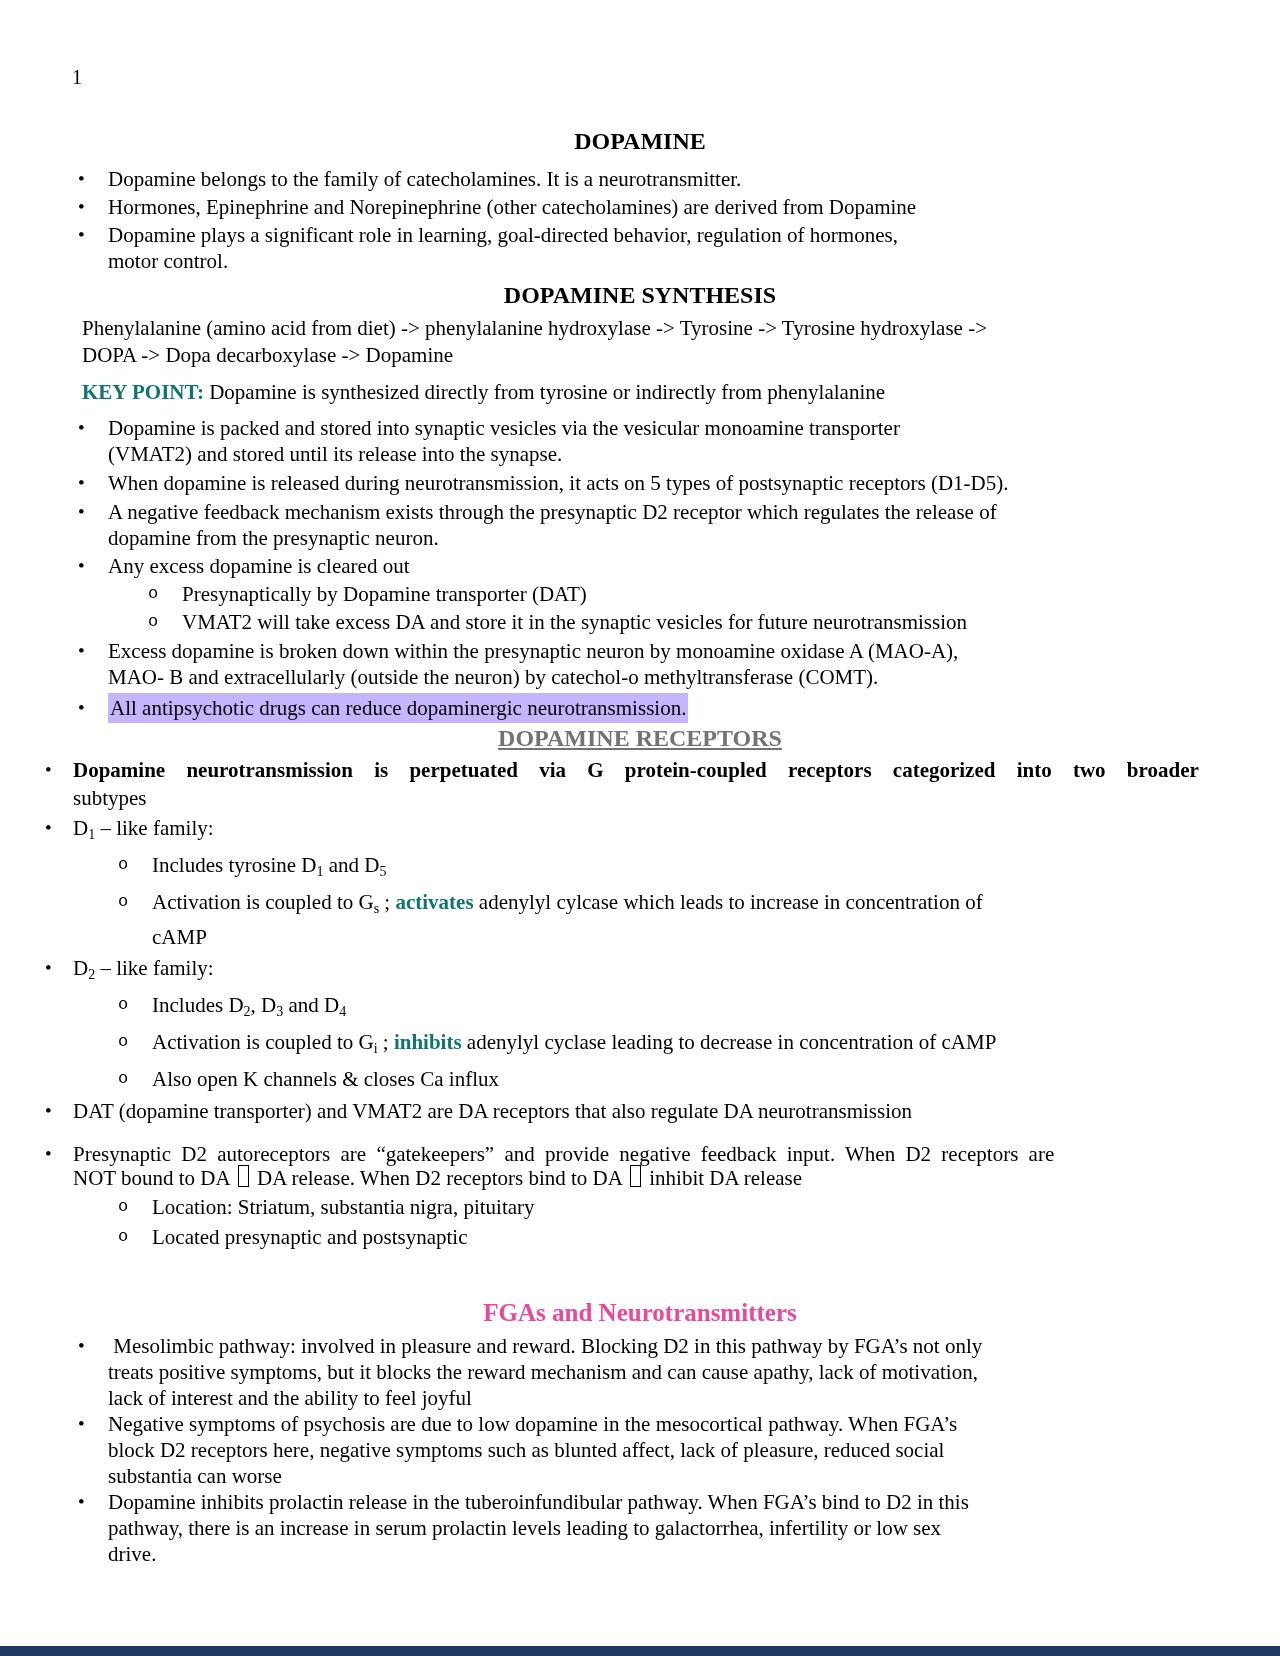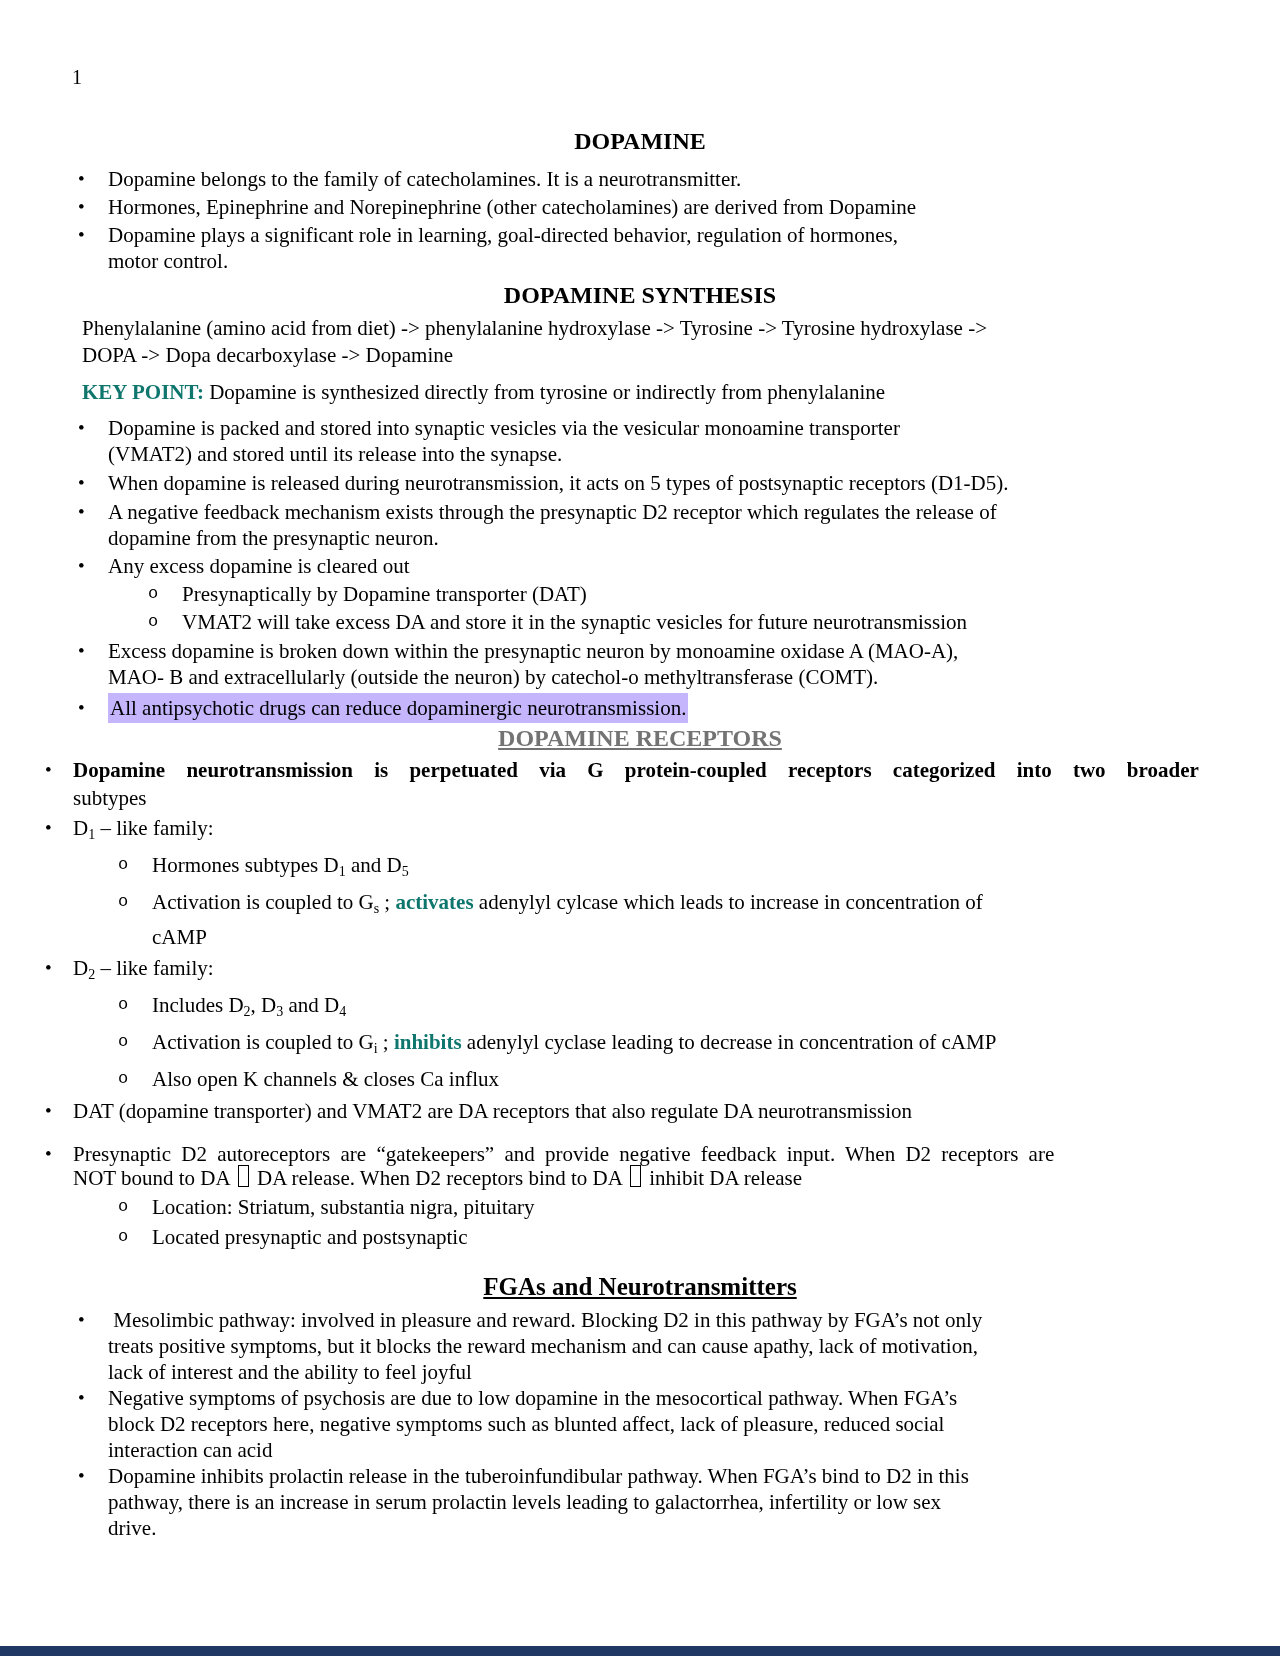--- a/index.html
+++ b/index.html
@@ -7,21 +7,21 @@
     width:1280px;height:1656px;background:#ffffff;color:#000;
     font-family:"Liberation Serif", serif;font-size:21px;line-height:26px;
   }
   .page{box-sizing:border-box;width:1280px;height:1656px;padding:64px 72px 0;position:relative;overflow:hidden;}
   .pageno{line-height:26px;font-size:20px;}
   .h-center{text-align:center;font-weight:bold;margin:0;}
   .h-main{font-size:24px;line-height:30px;}
   #h-dopamine{margin-top:36px;}
   #h-synthesis{margin-top:6px;}
   #h-receptors{margin-top:2px;color:#737373;text-decoration:underline;}
-  #h-fgas{margin-top:20px;font-size:25px;line-height:32px;color:#000000;text-decoration:underline;}
+  #h-fgas{margin-top:46px;font-size:25px;line-height:32px;color:#ec4899;}
   .para{margin:10px;}
   .pathway{margin-top:5px;line-height:27px;}
   .list{margin-top:10px;}
   .li{position:relative;margin-top:2px;}
   .mk{position:absolute;left:0;top:0;}
   .mk-dot{font-size:19px;}
   .mk-o{font-family:"Liberation Mono", monospace;font-size:17px;}
   
   .lvl-a1{margin-left:6px;padding-left:30px;}   
   .lvl-a2{margin-left:76px;padding-left:34px;}  
@@ -119,21 +119,21 @@
     <div class="li lvl-b1" id="li-rec0" style="text-align:justify;">
       <span class="mk mk-dot">•</span>
       <span class="t"><span class="seg-js">Dopamine neurotransmission is perpetuated via G protein-coupled receptors categorized into two broader</span><br><span>subtypes</span></span>
     </div>
     <div class="li lvl-b1">
       <span class="mk mk-dot">•</span>
       <span class="t"><span>D</span><span class="seg-sub">1</span><span> – like family:</span></span>
     </div>
     <div class="li lvl-b2">
       <span class="mk mk-o">o</span>
-      <span class="t"><span>Hormones subtypes D</span><span class="seg-sub">1</span><span> and D</span><span class="seg-sub">5</span></span>
+      <span class="t"><span>Includes tyrosine D</span><span class="seg-sub">1</span><span> and D</span><span class="seg-sub">5</span></span>
     </div>
     <div class="li lvl-b2">
       <span class="mk mk-o">o</span>
       <span class="t"><span>Activation is coupled to G</span><span class="seg-sub">s</span><span> ; </span><span class="seg-red">activates</span><span> adenylyl cylcase which leads to increase in concentration of</span><br><span>cAMP</span></span>
     </div>
     <div class="li lvl-b1" id="li-rec4">
       <span class="mk mk-dot">•</span>
       <span class="t"><span>D</span><span class="seg-sub">2</span><span> – like family:</span></span>
     </div>
     <div class="li lvl-b2">
@@ -168,21 +168,21 @@
 
   <h2 class="h-center" id="h-fgas">FGAs and Neurotransmitters</h2>
 
   <div class="fga-list">
     <div class="li lvl-a1">
       <span class="mk mk-dot">•</span>
       <span class="t"><span> Mesolimbic pathway: involved in pleasure and reward. Blocking D2 in this pathway by FGA’s not only</span><br><span>treats positive symptoms, but it blocks the reward mechanism and can cause apathy, lack of motivation,</span><br><span>lack of interest and the ability to feel joyful</span></span>
     </div>
     <div class="li lvl-a1">
       <span class="mk mk-dot">•</span>
-      <span class="t"><span>Negative symptoms of psychosis are due to low dopamine in the mesocortical pathway. When FGA’s</span><br><span>block D2 receptors here, negative symptoms such as blunted affect, lack of pleasure, reduced social</span><br><span>interaction can acid</span></span>
+      <span class="t"><span>Negative symptoms of psychosis are due to low dopamine in the mesocortical pathway. When FGA’s</span><br><span>block D2 receptors here, negative symptoms such as blunted affect, lack of pleasure, reduced social</span><br><span>substantia can worse</span></span>
     </div>
     <div class="li lvl-a1">
       <span class="mk mk-dot">•</span>
       <span class="t"><span>Dopamine inhibits prolactin release in the tuberoinfundibular pathway. When FGA’s bind to D2 in this</span><br><span>pathway, there is an increase in serum prolactin levels leading to galactorrhea, infertility or low sex</span><br><span>drive.</span></span>
     </div>
   </div>
 
   <div class="footer-bar"></div>
 </div>
 

